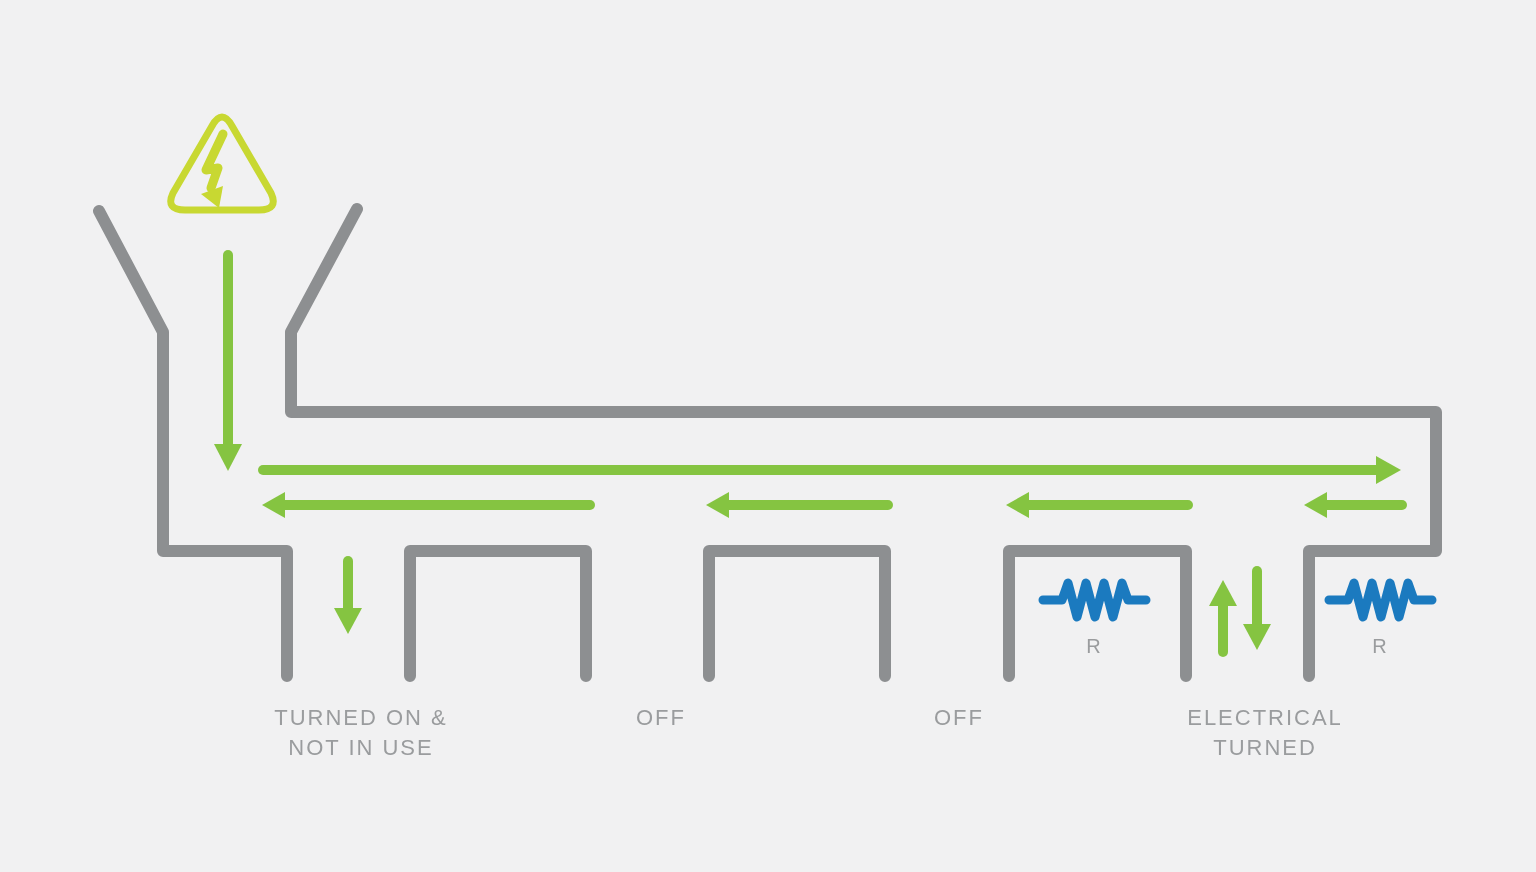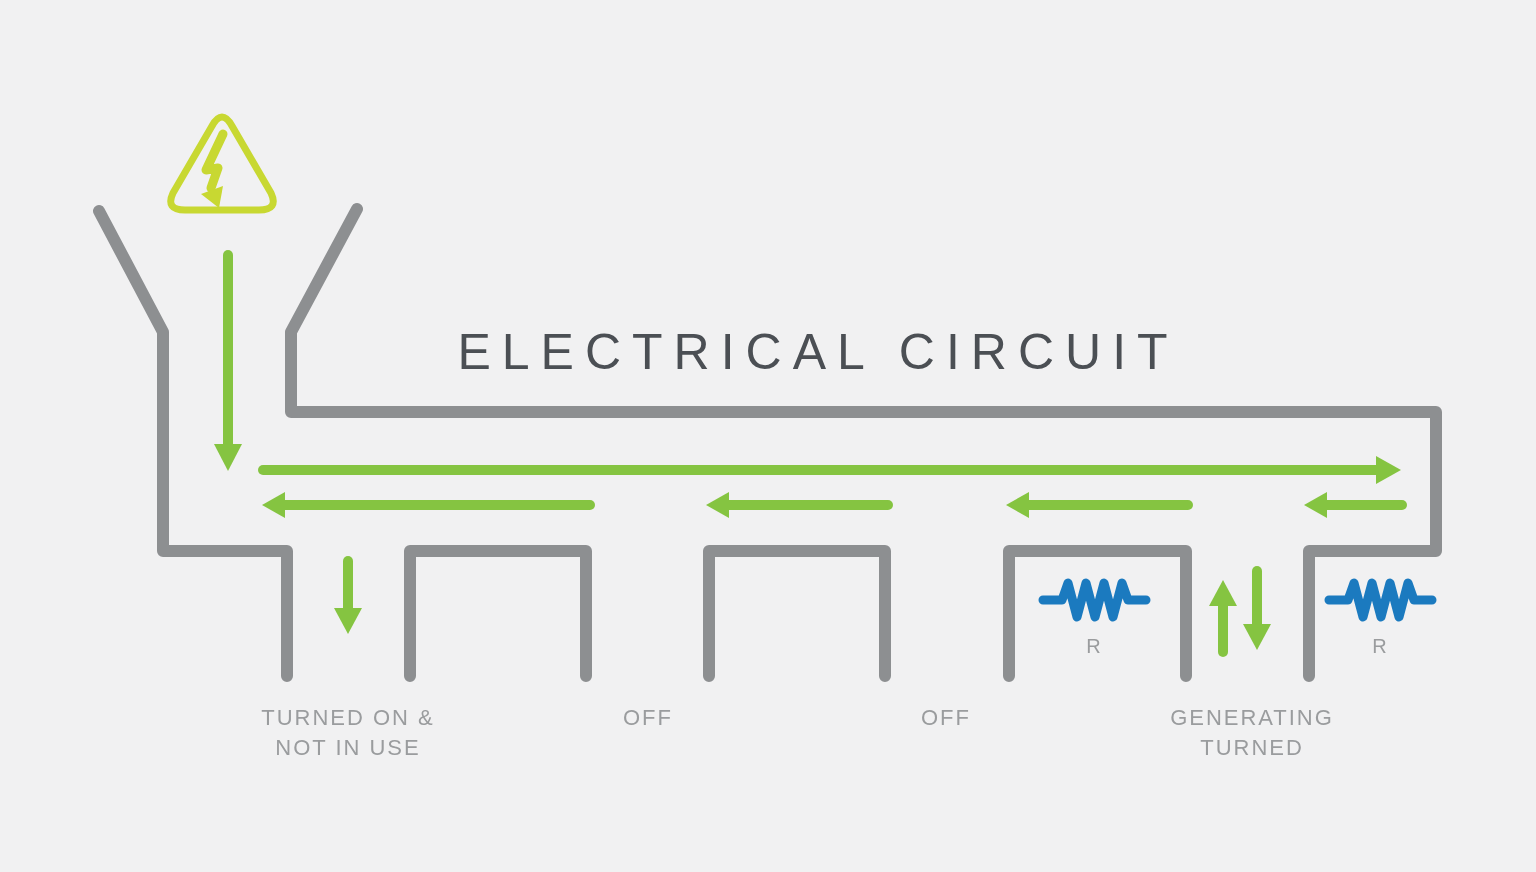--- a/index.html
+++ b/index.html
@@ -25,20 +25,21 @@
   }
   .caption {
     position: absolute;
     transform: translateX(-50%);
     text-align: center;
     white-space: nowrap;
     font-size: 22px;
     line-height: 30px;
     letter-spacing: 0.09em;
     color: #9a9c9e;
+    margin-left: 13px;
   }
   .r-label {
     position: absolute;
     transform: translateX(-50%);
     font-size: 20px;
     letter-spacing: 0.05em;
     color: #9a9c9e;
   }
 </style>
 </head>
@@ -83,33 +84,32 @@
       <polygon points="1209,606 1237,606 1223,580" fill="#85c441"></polygon>
       <polygon points="1243,624 1271,624 1257,650" fill="#85c441"></polygon>
     </g>
 
     <g fill="none" stroke-width="9" stroke-linecap="round" stroke-linejoin="round">
       <path d="M 1043 600 H 1062 L 1068 583 L 1077 617 L 1086 583 L 1095 617 L 1104 583 L 1113 617 L 1122 583 L 1128 600 H 1146" stroke="#1b7abf"></path>
       <path d="M 1329 600 H 1348 L 1354 583 L 1363 617 L 1372 583 L 1381 617 L 1390 583 L 1399 617 L 1408 583 L 1414 600 H 1432" stroke="#1b7abf"></path>
     </g>
   </svg>
 
-  <div class="title">ELECTRICAL CIRCUIT</div>
 
   <div class="caption" style="left:348px; top:703px">
     <div>TURNED ON &amp;</div>
     <div>NOT IN USE</div>
   </div>
 
   <div class="caption" style="left:648px; top:703px">OFF</div>
 
   <div class="caption" style="left:946px; top:703px">OFF</div>
 
   <div class="caption" style="left:1252px; top:703px">
-    <div>GENERATING</div>
+    <div>ELECTRICAL</div>
     <div>TURNED</div>
   </div>
 
   <div class="r-label" style="left:1094px; top:635px">R</div>
 
   <div class="r-label" style="left:1380px; top:635px">R</div>
 
 </div>
 
 </body></html>

